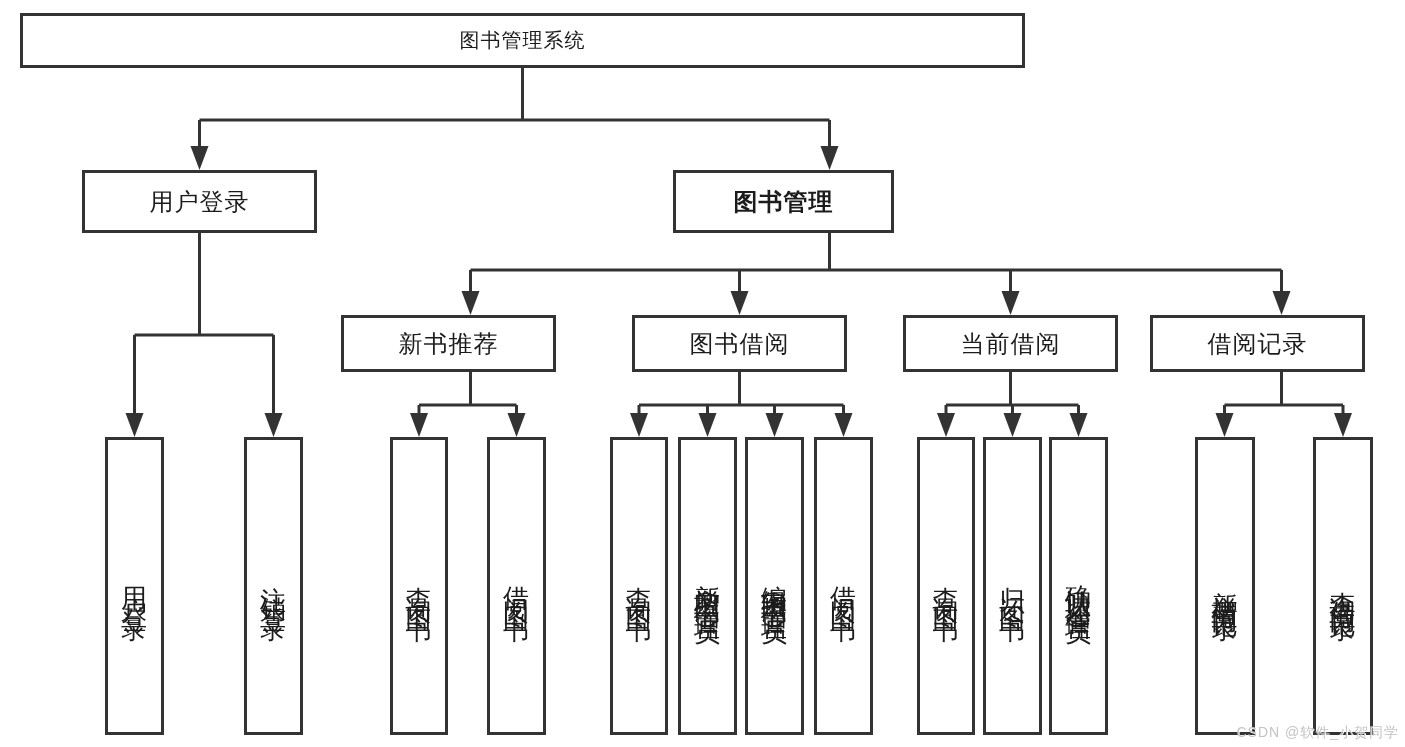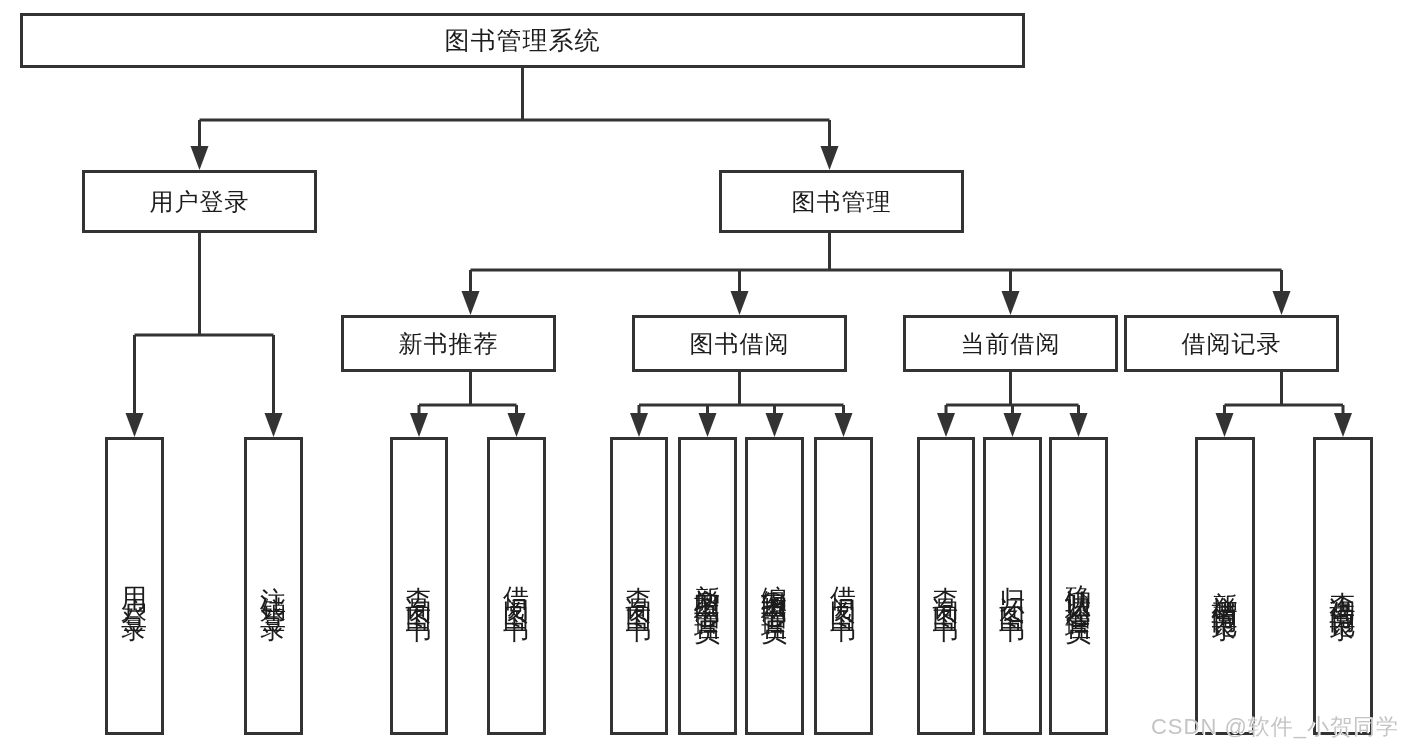--- a/index.html
+++ b/index.html
@@ -13,34 +13,34 @@
   .connectors{position:absolute;left:0;top:0;width:1405px;height:747px;}
   .box{
     position:absolute;
     box-sizing:border-box;
     border:3px solid #333333;
     background:#ffffff;
     display:flex;align-items:center;justify-content:center;
     color:#1c1c1c;
   }
   .hlabel{font-size:24px;letter-spacing:1px;white-space:nowrap;}
-  .root .hlabel{font-size:25px;}
+  .root .hlabel{font-size:20px;}
   .leaf span{
     writing-mode:vertical-rl;
     text-orientation:mixed;
     font-size:26px;
     letter-spacing:10px;
     line-height:1;
     white-space:nowrap;
   }
   .leaf span.tight{letter-spacing:5px;}
   .watermark{
     position:absolute;
     right:6px;bottom:5px;
-    font-size:22px;
+    font-size:14px;
     color:#c4c4c4;
     letter-spacing:1px;
     text-shadow:1px 1px 0 #ffffff;
     white-space:nowrap;
   }
 </style>
 </head>
 <body>
 
 <div class="canvas">
@@ -64,34 +64,34 @@
       M1215.5 413 h18 l-9 24 z M1334 413 h18 l-9 24 z"></path>
   </svg>
 
   <div class="box root" style="left:20px;top:13px;width:1005px;height:55px;">
     <span class="hlabel">图书管理系统</span>
   </div>
 
   <div class="box" style="left:82px;top:170px;width:235px;height:63px;">
     <span class="hlabel">用户登录</span>
   </div>
-  <div class="box" style="left:719px;top:170px;width:245px;height:63px;">
+  <div class="box" style="left:673px;top:170px;width:221px;height:63px;font-weight:bold;">
     <span class="hlabel">图书管理</span>
   </div>
 
   <div class="box" style="left:341px;top:315px;width:215px;height:57px;">
     <span class="hlabel">新书推荐</span>
   </div>
   <div class="box" style="left:903px;top:315px;width:215px;height:57px;">
     <span class="hlabel">当前借阅</span>
   </div>
   <div class="box" style="left:632px;top:315px;width:215px;height:57px;">
     <span class="hlabel">图书借阅</span>
   </div>
-  <div class="box" style="left:1124px;top:315px;width:215px;height:57px;">
+  <div class="box" style="left:1150px;top:315px;width:215px;height:57px;">
     <span class="hlabel">借阅记录</span>
   </div>
 
   <div class="box leaf" style="left:105px;top:437px;width:59px;height:298px;">
     <span>用户登录</span>
   </div>
   <div class="box leaf" style="left:244px;top:437px;width:59px;height:298px;">
     <span>注销登录</span>
   </div>
 

